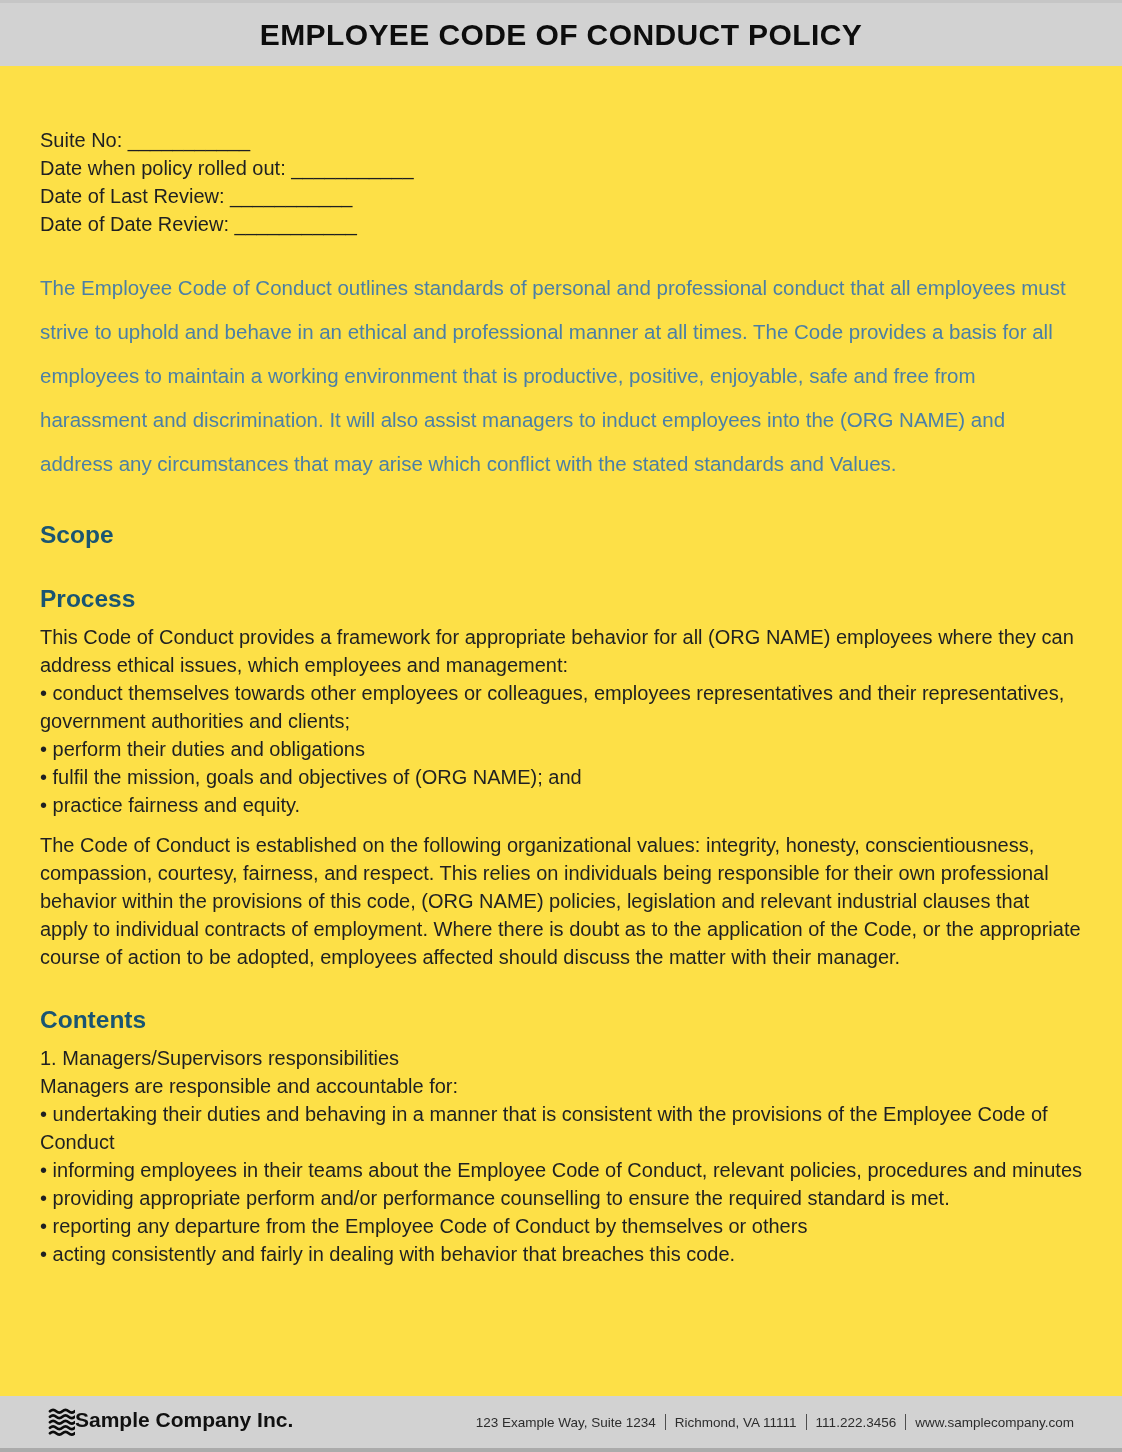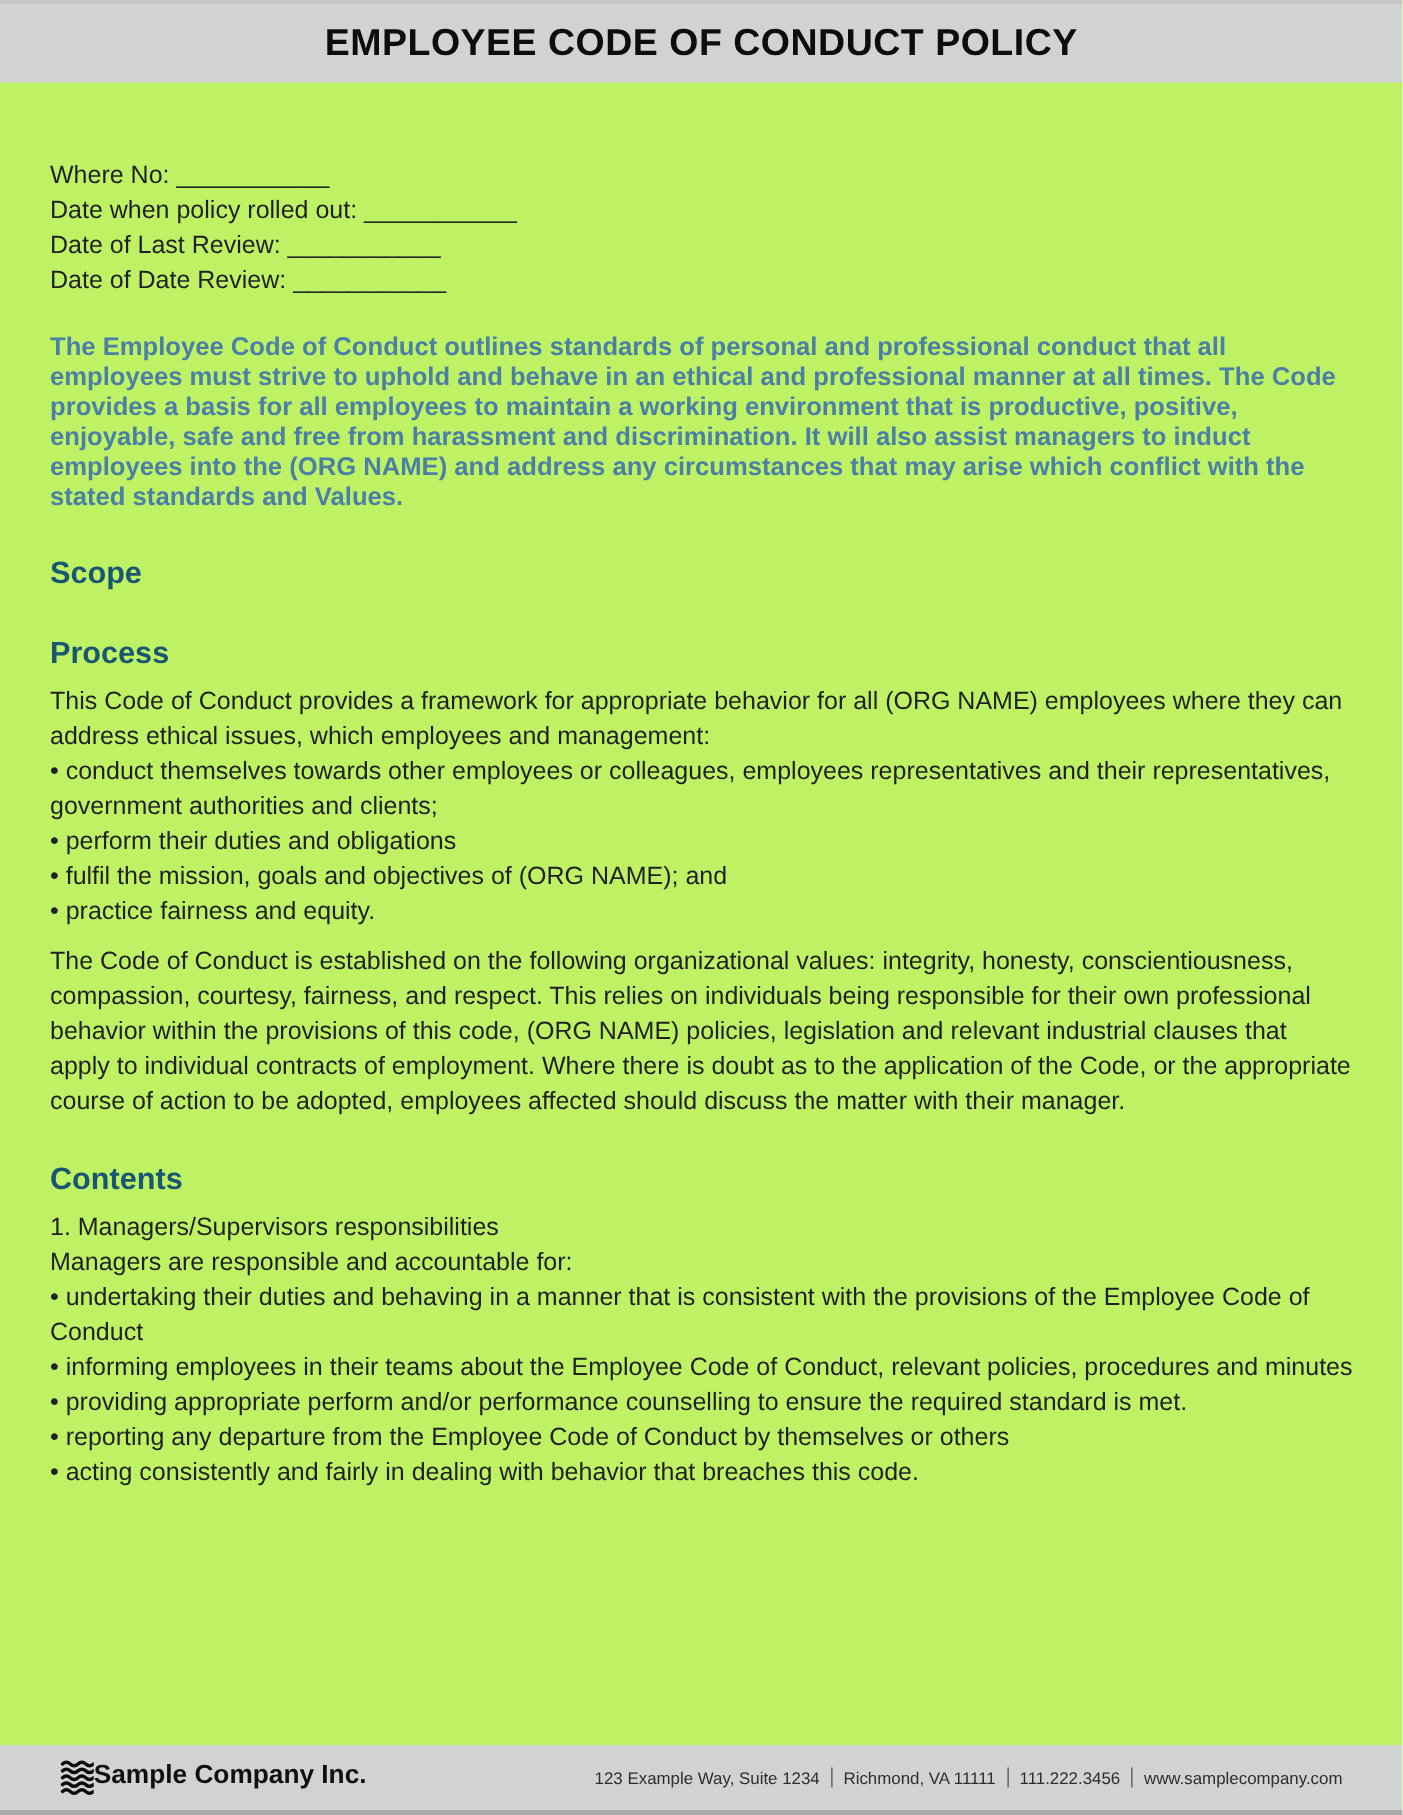--- a/index.html
+++ b/index.html
@@ -5,21 +5,21 @@
   * { margin: 0; padding: 0; box-sizing: border-box; }
   html, body { background: #ffffff; }
   body {
     font-family: "Liberation Sans", sans-serif;
     width: 1122px;
   }
   .page {
     position: relative;
     width: 1122px;
     height: 1452px;
-    background: #bef264;
+    background: #fde047;
     overflow: hidden;
   }
   .header-bar {
     height: 66px;
     background: #d2d2d2;
     border-top: 3px solid #c6c6c6;
     display: flex;
     align-items: center;
     justify-content: center;
   }
@@ -35,23 +35,23 @@
     font-size: 20px;
     line-height: 28px;
   }
   .policy-fields {
     margin-top: 60px;
   }
   .field-line { white-space: nowrap; }
   .intro-para {
     margin-top: 28px;
     max-width: 1050px;
-    font-weight: 700;
+    font-weight: 400;
     font-size: 20.5px;
-    line-height: 24px;
+    line-height: 44px;
     color: #4b7fa6;
   }
   h2.section-heading {
     margin-top: 34px;
     margin-bottom: 9px;
     font-size: 24.5px;
     line-height: 30px;
     font-weight: 700;
     color: #1a5572;
   }
@@ -96,21 +96,21 @@
 
 <div class="page">
 
   <div class="header-bar">
     <h1>EMPLOYEE CODE OF CONDUCT POLICY</h1>
   </div>
 
   <div class="content">
 
     <div class="policy-fields">
-      <div class="field-line">Where No: ___________</div>
+      <div class="field-line">Suite No: ___________</div>
       <div class="field-line">Date when policy rolled out: ___________</div>
       <div class="field-line">Date of Last Review: ___________</div>
       <div class="field-line">Date of Date Review: ___________</div>
     </div>
 
     <div class="intro-para">The Employee Code of Conduct outlines standards of personal and professional conduct that all employees must strive to uphold and behave in an ethical and professional manner at all times. The Code provides a basis for all employees to maintain a working environment that is productive, positive, enjoyable, safe and free from harassment and discrimination. It will also assist managers to induct employees into the (ORG NAME) and address any circumstances that may arise which conflict with the stated standards and Values.</div>
 
     <h2 class="section-heading">Scope</h2>
 
     <h2 class="section-heading">Process</h2>

